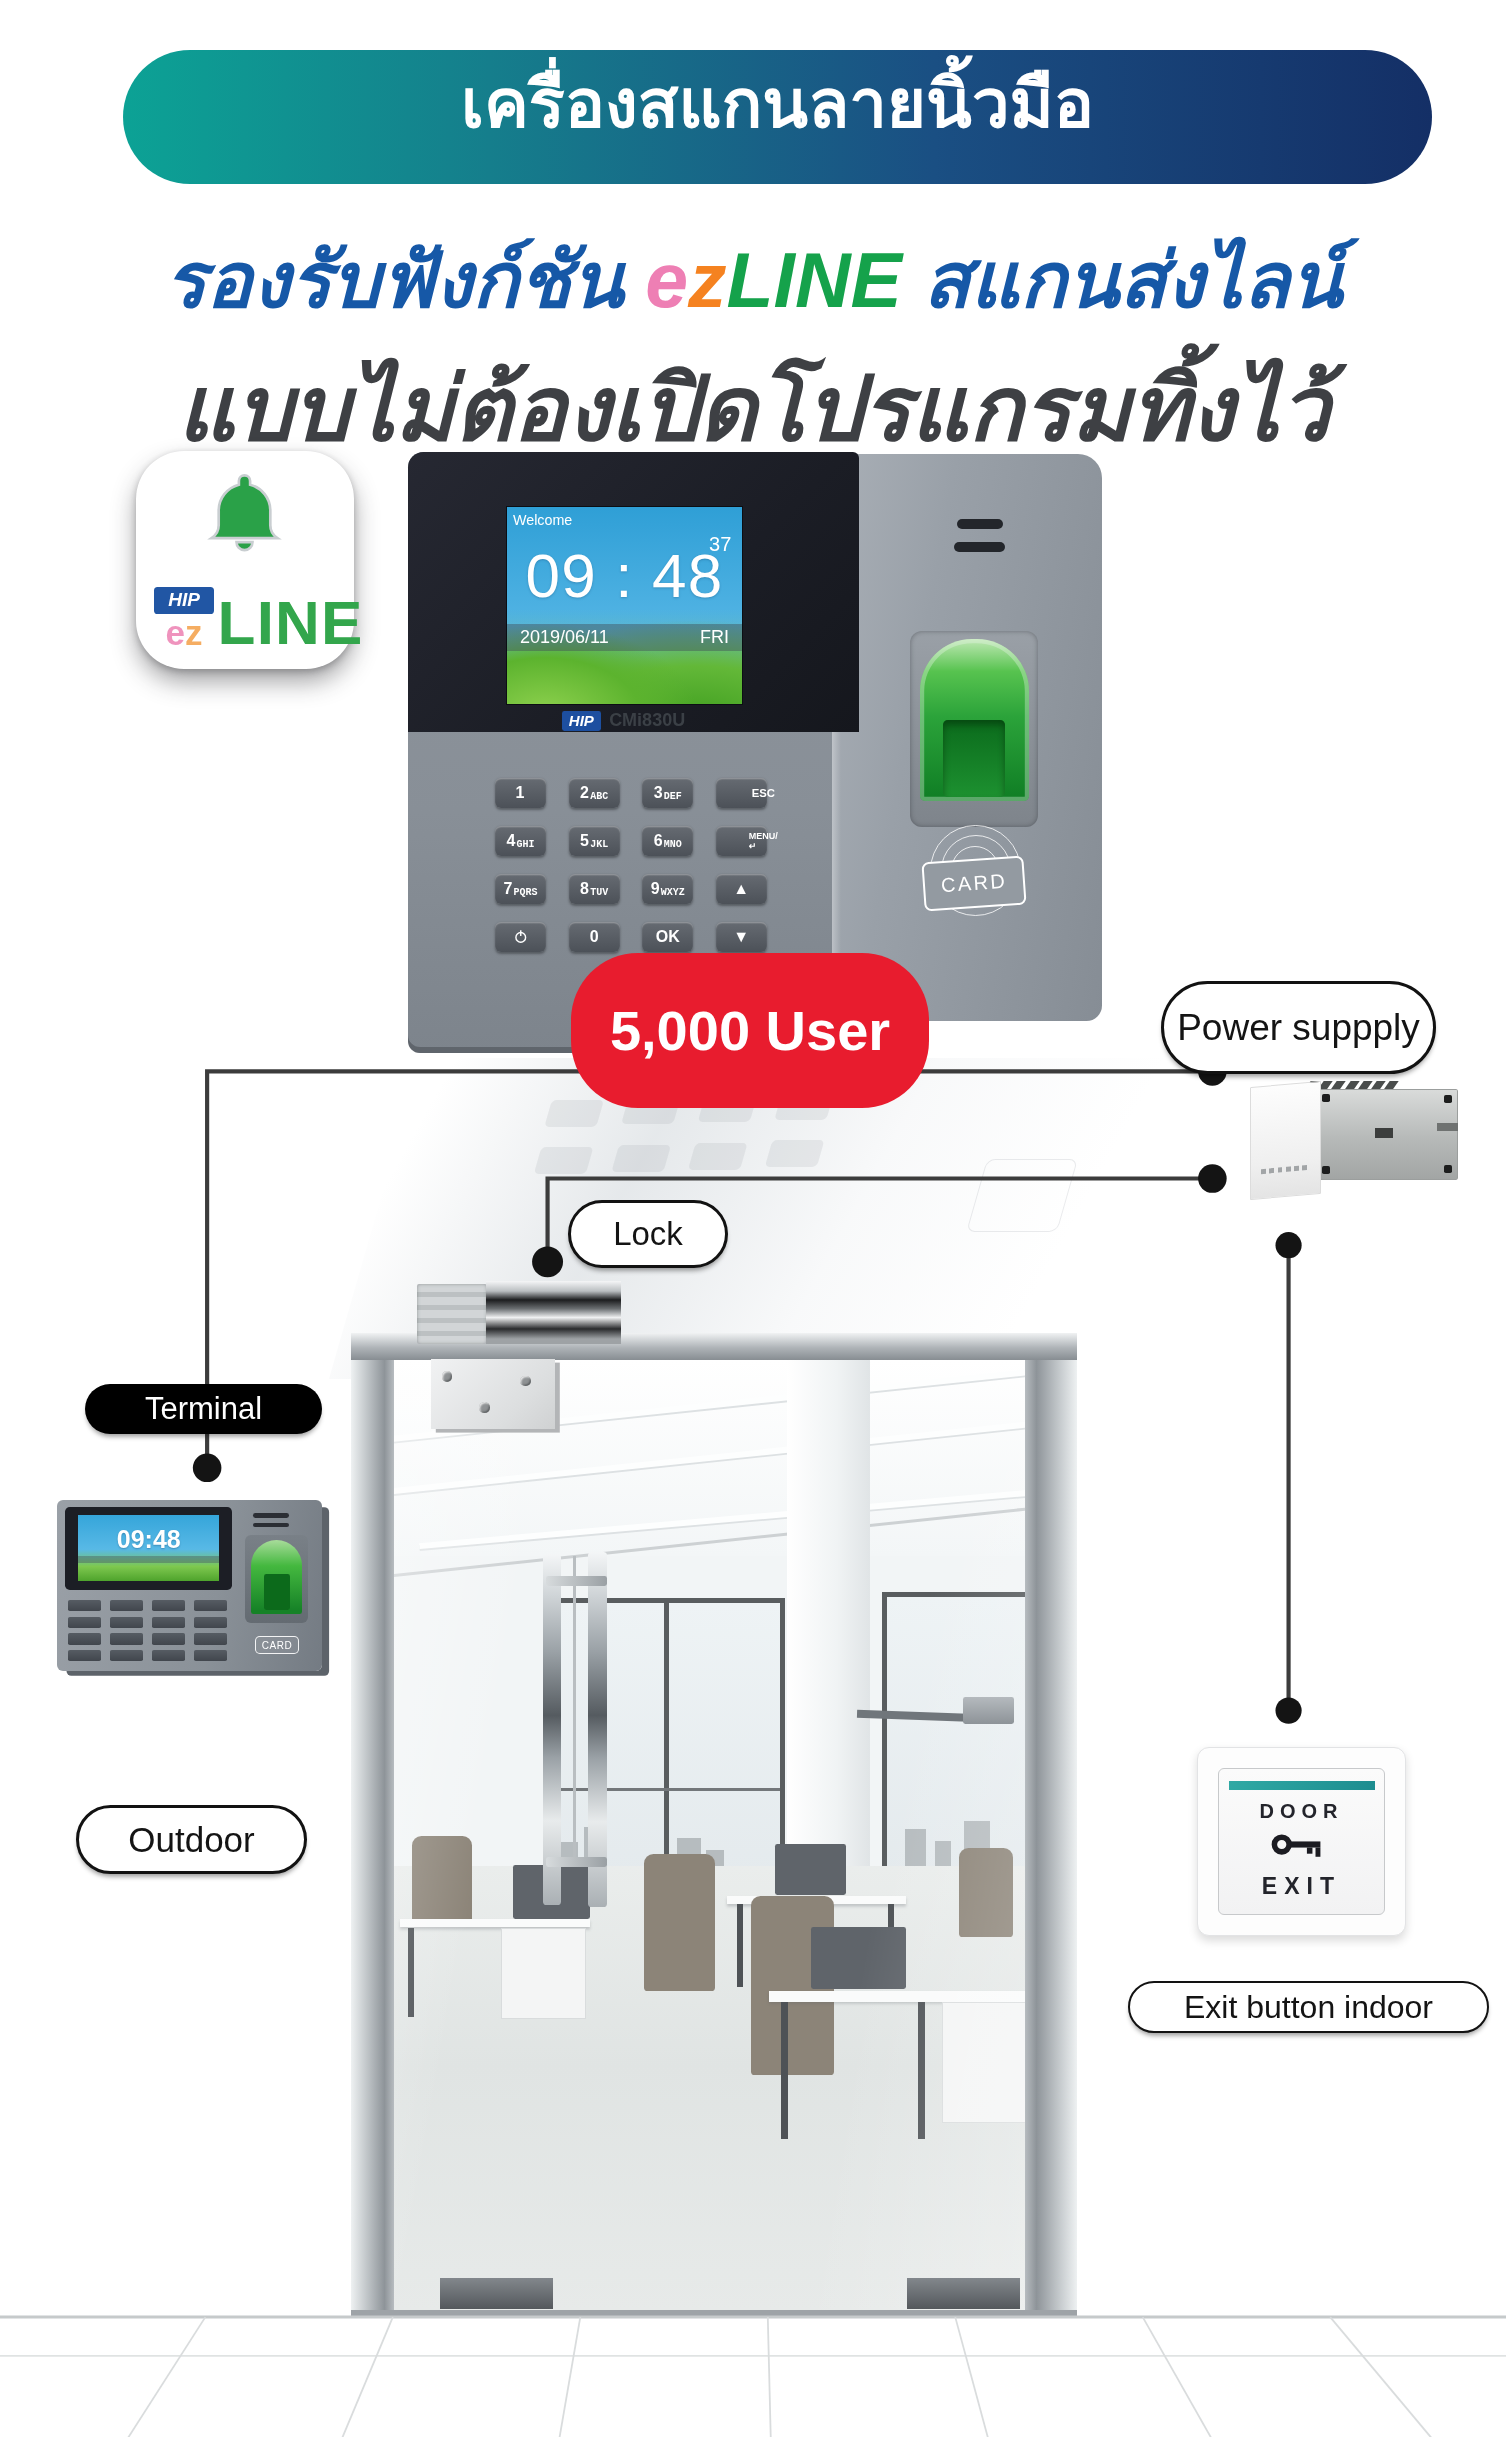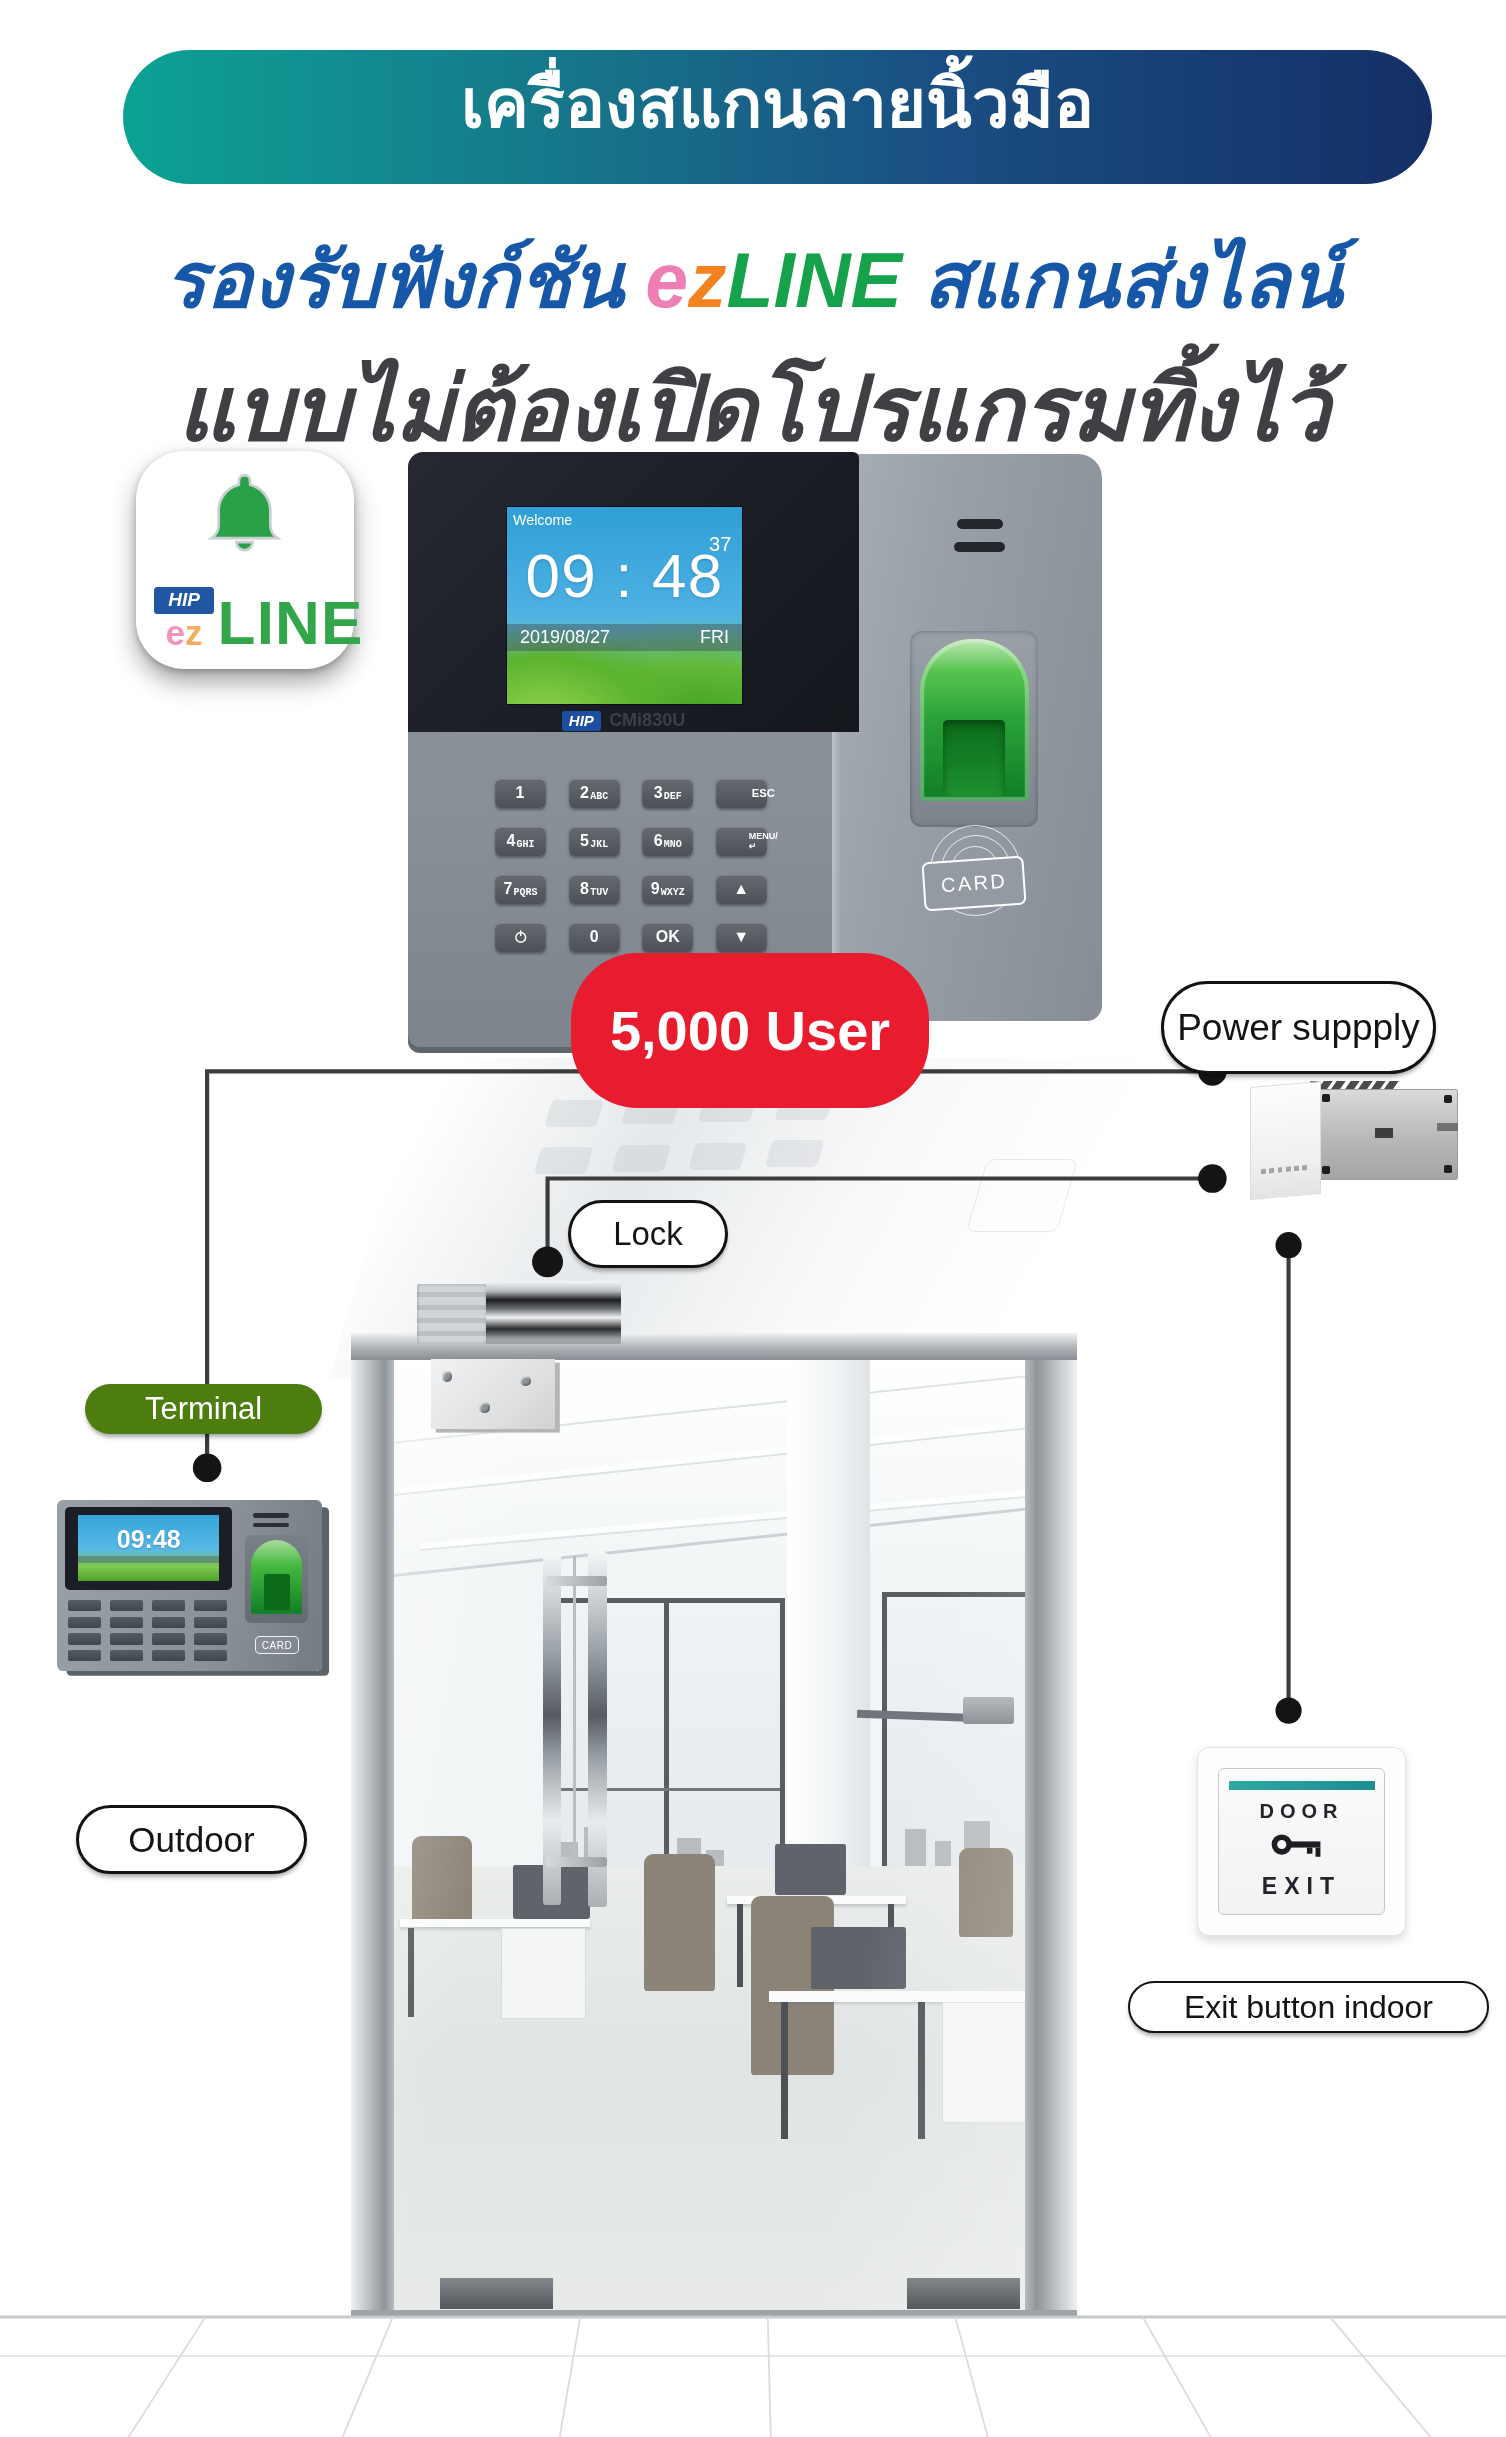--- a/index.html
+++ b/index.html
@@ -86,21 +86,21 @@
 
   .reflection{position:absolute;left:375px;top:1058px;width:780px;height:321px;z-index:1;transform:skewX(-16deg);
     background:linear-gradient(105deg,rgba(233,236,238,0) 4%,rgba(223,227,230,.8) 32%,rgba(240,242,244,.45) 60%,rgba(255,255,255,0) 86%);}
   .reflection i{position:absolute;width:52px;height:27px;background:rgba(150,157,164,.16);border-radius:4.8px;}
   .refl-card{position:absolute;width:89px;height:71px;border:1.8px solid rgba(150,157,164,.2);border-radius:8.3px;}
 
   
   .pill{position:absolute;background:#fff;border:3px solid #121212;border-radius:595px;z-index:8;
     display:flex;align-items:center;justify-content:center;color:#141414;
     box-shadow:0 4.2px 4.8px -1.8px rgba(0,0,0,.4);}
-  .pill.dark{background:#4d7c0f;border:none;color:#fff;}
+  .pill.dark{background:#000000;border:none;color:#fff;}
   .pill-power{left:1161px;top:981px;width:269px;height:87px;font-size:37px;}
   .pill-lock{left:568px;top:1200px;width:154px;height:62px;font-size:33px;}
   .pill-terminal{left:85px;top:1384px;width:237px;height:50px;font-size:31px;}
   .pill-outdoor{left:76px;top:1805px;width:225px;height:63px;font-size:35px;}
   .pill-exit{left:1128px;top:1981px;width:357px;height:48px;font-size:32px;border-width:2.4px;}
 
   
   .psu{position:absolute;left:1250px;top:1082px;width:205px;height:116px;z-index:5;}
   .psu-vents{position:absolute;left:58px;top:-1.2px;display:flex;gap:4.2px;}
   .psu-vents i{width:9px;height:7.7px;background:#4a4d4c;transform:skewX(-35deg);}
@@ -245,21 +245,21 @@
     <div class="dv-right"></div>
     <div class="dv-left"></div>
     <div class="dv-bezel"></div>
 
     <div class="screen">
       <div class="scr-hill"></div>
       <span class="scr-welcome">Welcome</span>
       <div class="scr-time">09 : 48</div>
       <span class="scr-sec">37</span>
       <div class="scr-strip">
-        <span>2019/08/27</span>
+        <span>2019/06/11</span>
         <span>FRI</span>
       </div>
     </div>
 
     <div class="brand-line">
       <span class="hip-mini">HIP</span>
       <span class="model">CMi830U</span>
     </div>
 
     <div class="spk" style="left:549px;top:67px;width:46px;height:9.5px;"></div>

